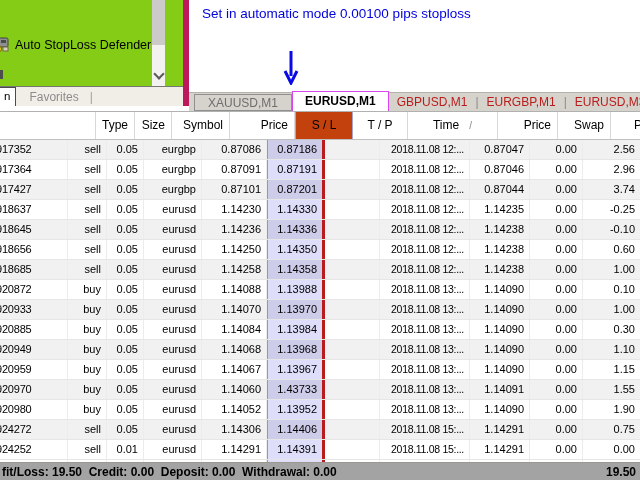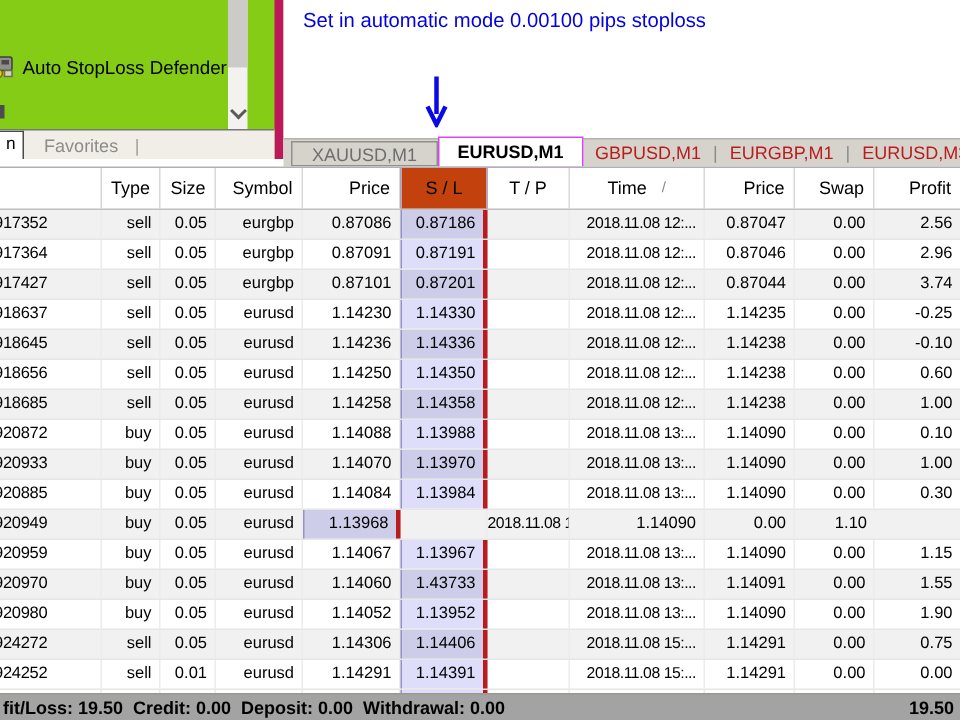--- a/index.html
+++ b/index.html
@@ -37,21 +37,21 @@
   .ctab.active{background:#fff;border:1px solid #d946ef;height:21px;line-height:19px;margin-top:-2px;
                padding:0 12px;color:#000;font-weight:bold;box-sizing:border-box;}
   .ctab.plain{color:#b91c1c;line-height:18px;padding:0 8px;}
   .cdiv{color:#8a8a8a;line-height:18px;}
 
   
   .trade-table{position:absolute;left:0;top:111px;width:640px;
                --cols:68px 39px 37px 58px 65px 58px 55px 90px 60px 53px 57px;}
   .t-header,.row{display:grid;grid-template-columns:var(--cols);}
   .t-header{height:29px;background:#fff;border-top:1px solid #b1b1b1;border-bottom:1px solid #c0c0c0;
-            box-sizing:border-box;font-size:12px;}
+            box-sizing:border-box;font-size:12px;padding-left:28px;}
   .hc{line-height:27px;text-align:right;padding-right:6px;border-right:1px solid #d8d8d8;
       box-sizing:border-box;overflow:hidden;white-space:nowrap;}
   .hc.c5,.hc.c6{text-align:center;padding-right:0;}
   .hc.c5{background:#c2410c;border-left:1px solid #a6a6ce;border-right:1px solid #a6a6ce;}
   .hc.c7{display:flex;justify-content:center;align-items:center;gap:10px;padding-right:0;}
   .hc.c10{border-right:none;}
   .sortg{color:#8a8a8a;font-size:10px;}
   .row{height:20px;box-sizing:border-box;border-bottom:1px solid #e6e6e6;background:#fff;font-size:11px;}
   .row.alt{background:#f1f1f1;}
   .bc{line-height:19px;text-align:right;padding-right:5px;border-right:1px solid #ececec;
@@ -264,20 +264,21 @@
           <div class="bc c7">2018.11.08 13:...</div>
           <div class="bc c8">1.14090</div>
           <div class="bc c9">0.00</div>
           <div class="bc c10">0.30</div>
         </div>
         <div class="row alt">
           <div class="bc c0"><span class="ordertxt">920949</span></div>
           <div class="bc c1">buy</div>
           <div class="bc c2">0.05</div>
           <div class="bc c3">eurusd</div>
+          <div class="bc c4">1.14068</div>
           <div class="bc c5">1.13968</div>
           <div class="bc c6"></div>
           <div class="bc c7">2018.11.08 13:...</div>
           <div class="bc c8">1.14090</div>
           <div class="bc c9">0.00</div>
           <div class="bc c10">1.10</div>
         </div>
         <div class="row">
           <div class="bc c0"><span class="ordertxt">920959</span></div>
           <div class="bc c1">buy</div>

